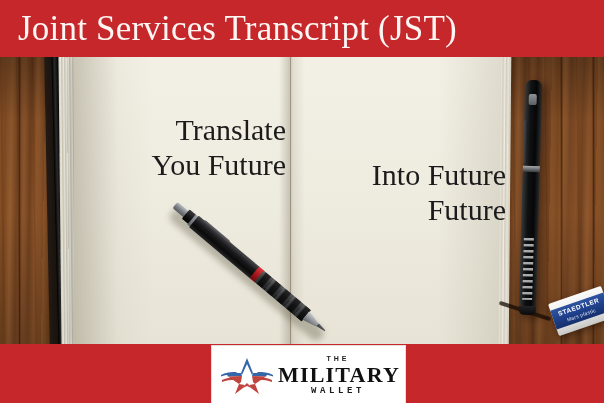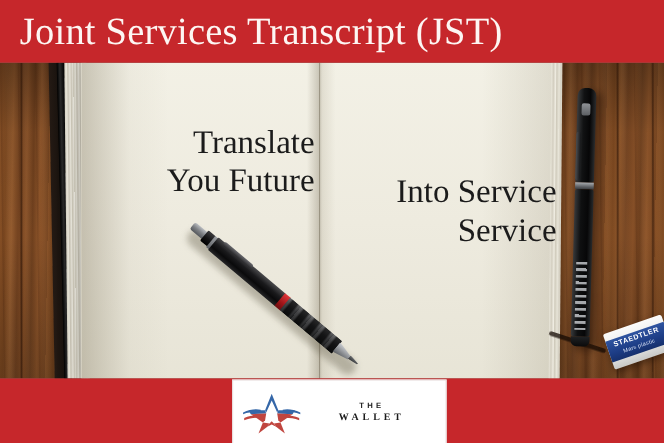--- a/index.html
+++ b/index.html
@@ -432,21 +432,21 @@
   }
   .logo-military {
     font-family: "Liberation Serif", "DejaVu Serif", serif;
     font-size: 22px;
     font-weight: bold;
     letter-spacing: 1.2px;
     color: #111;
     line-height: 23px;
   }
   .logo-wallet {
-    font-family: Liberation Serif, serif;
+    font-family: Liberation Mono, monospace;
     font-size: 9px;
     font-weight: bold;
     letter-spacing: 3.6px;
     color: #1b1b1b;
     line-height: 11px;
   }
 </style>
 </head>
 <body>
 
@@ -476,22 +476,22 @@
     </div>
 
     <div class="page-right-edge"></div>
 
     <div class="page-text text-left">
       <div>Translate</div>
       <div>You Future</div>
     </div>
 
     <div class="page-text text-right">
-      <div>Into Service</div>
-      <div>Service</div>
+      <div>Into Future</div>
+      <div>Future</div>
     </div>
 
     <div class="pencil">
       <div class="pencil-shadow"></div>
       <div class="pnl p-knock"></div>
       <div class="pnl p-collar"></div>
       <div class="pnl p-ring1"></div>
       <div class="pnl p-barrel"></div>
       <div class="pnl p-clip"></div>
       <div class="pnl p-red"></div>
@@ -541,17 +541,18 @@
 
         <path d="M64 42 L92 43 L70 58 L66 54 Z" fill="#C0453F"></path>
         <path d="M44 42 L16 43 L38 58 L42 54 Z" fill="#C0453F"></path>
         <path d="M70 58 L78 78 L62 66 L58 60 Z" fill="#C0453F"></path>
         <path d="M38 58 L30 78 L46 66 L50 60 Z" fill="#C0453F"></path>
         <path d="M58 60 L62 66 L54 62 L46 66 L50 60 L54 56 Z" fill="#C0453F"></path>
       </svg>
     </div>
     <div class="logo-words">
       <div class="logo-the">THE</div>
+      <div class="logo-military">MILITARY</div>
       <div class="logo-wallet">WALLET</div>
     </div>
   </div>
 
 </div>
 
 </body></html>

